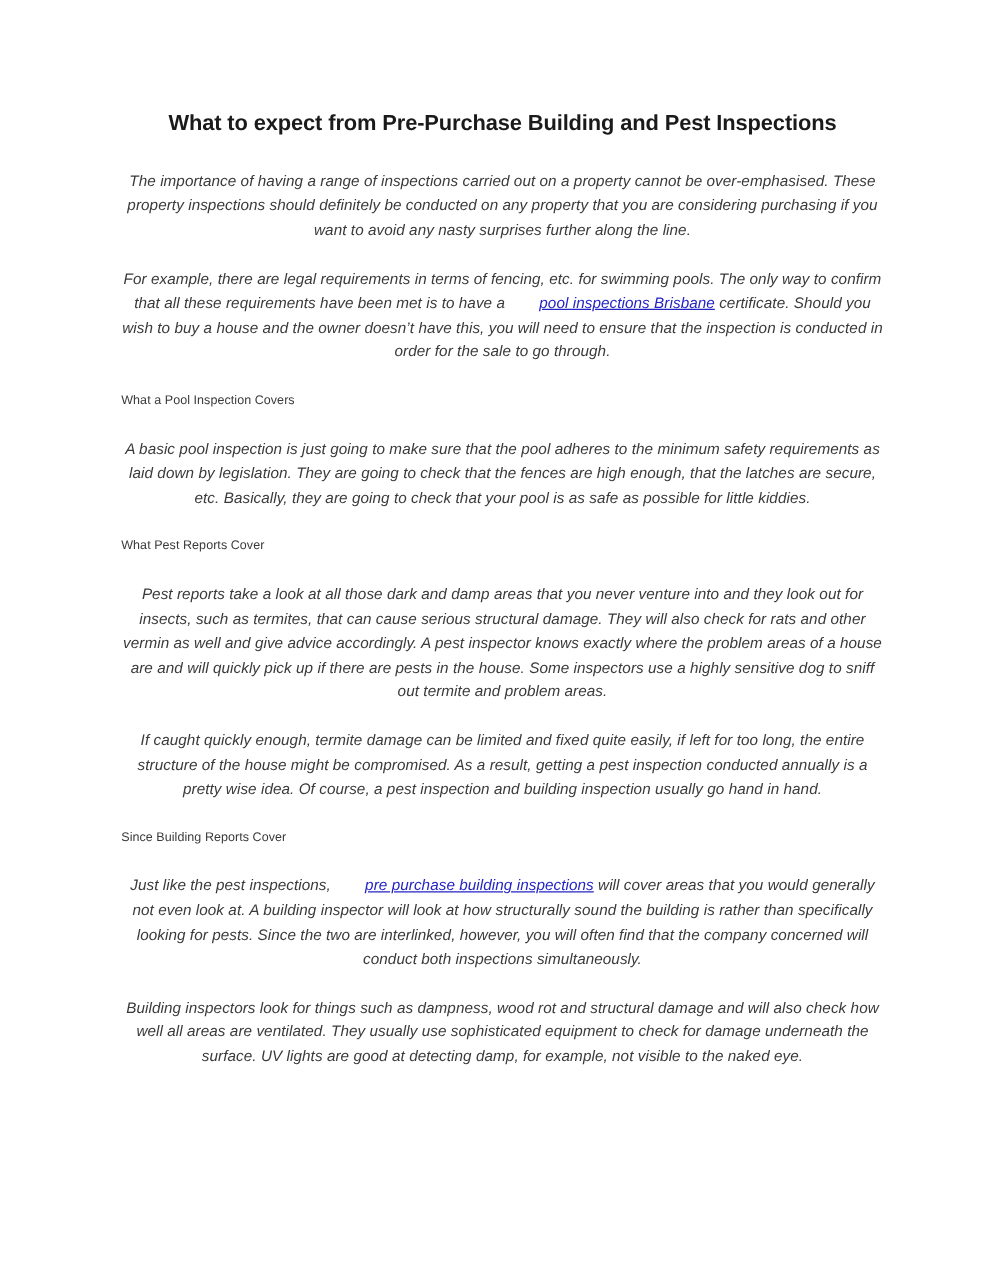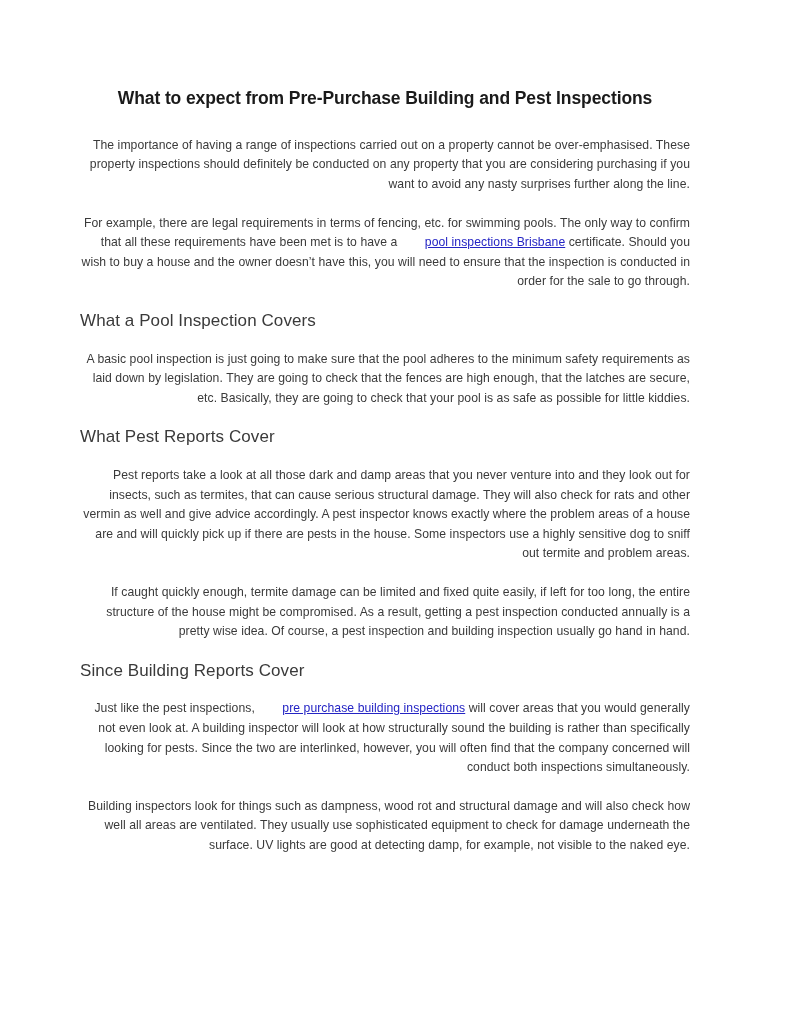--- a/index.html
+++ b/index.html
@@ -16,43 +16,44 @@
   .page {
     position: relative;
     width: 791px;
     height: 1024px;
     background: #ffffff;
     box-sizing: border-box;
     overflow: hidden;
   }
   .content {
     position: absolute;
-    left: 80px;
+    left: 97px;
     top: 88px;
     width: 610px;
   }
   .doc-title {
     font-size: 17.5px;
     font-weight: bold;
     color: #1a1a1a;
     text-align: center;
     letter-spacing: -0.1px;
     margin: 0 0 26px 0;
     line-height: 1.25;
   }
   p.para {
     font-size: 12.2px;
     color: #3a3a3a;
     line-height: 19.6px;
     margin: 0 0 19px 0;
-    text-align: right;
+    text-align: center;
     letter-spacing: 0.005em;
+    font-style: italic;
   }
   p.heading-line {
-    font-size: 17px;
+    font-size: 10px;
     color: #3a3a3a;
     line-height: 19.6px;
     margin: 0 0 19px 0;
     letter-spacing: 0.005em;
   }
   a.doclink {
     color: #2424c4;
     text-decoration: underline;
     text-underline-offset: 1px;
     padding-left: 24px;

